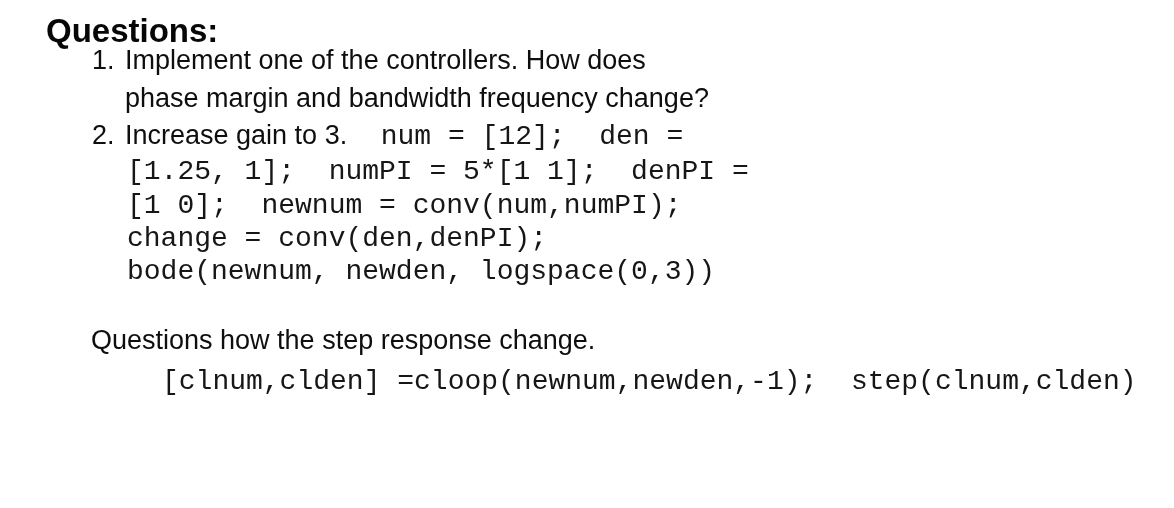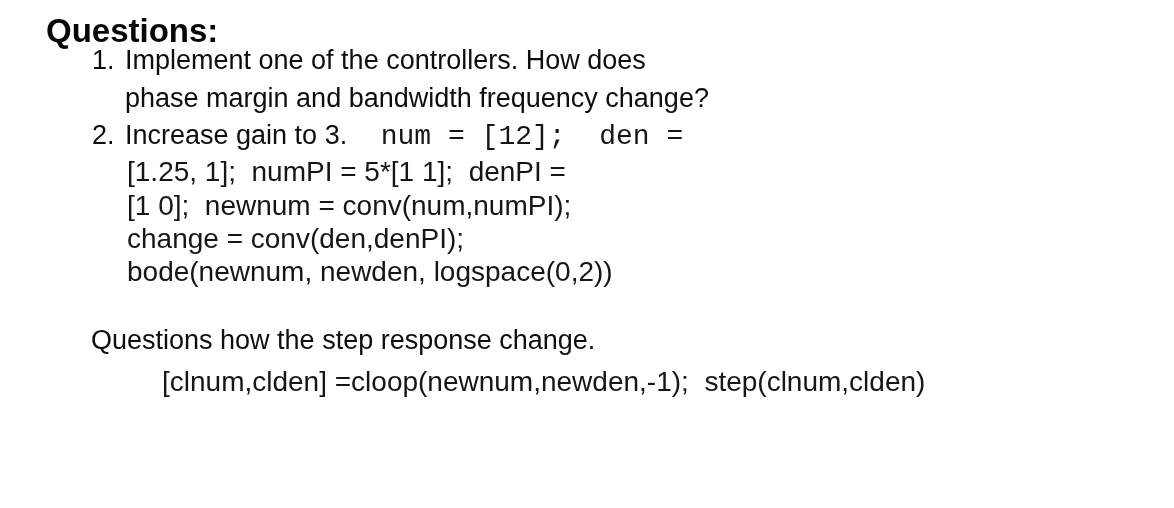--- a/index.html
+++ b/index.html
@@ -26,21 +26,21 @@
     font-size: 27px;
     color: #0e0e0e;
   }
   .heading {
     font-family: "Liberation Sans", sans-serif;
     font-size: 33px;
     font-weight: bold;
     color: #070707;
   }
   .mono {
-    font-family: Liberation Sans, sans-serif;
+    font-family: Liberation Mono, monospace;
     font-size: 28px;
     color: #161616;
   }
   .mono-inline {
     font-family: "Liberation Mono", "DejaVu Sans Mono", monospace;
     font-size: 28px;
     color: #161616;
     white-space: pre;
   }
   .list-number {
@@ -59,19 +59,19 @@
   <div class="list-number sans" style="left:92px; top:29px;">1.</div>
   <div class="line sans" style="left:125px; top:29px;">Implement one of the controllers. How does</div>
   <div class="line sans" style="left:125px; top:67px;">phase margin and bandwidth frequency change?</div>
 
   <div class="list-number sans" style="left:92px; top:104px;">2.</div>
   <div class="line sans" style="left:125px; top:104px;"><span>Increase gain to 3.</span><span class="mono-inline">  num = [12];  den =</span></div>
 
   <div class="line mono" style="left:127px; top:140px;">[1.25, 1];  numPI = 5*[1 1];  denPI =</div>
   <div class="line mono" style="left:127px; top:174px;">[1 0];  newnum = conv(num,numPI);</div>
   <div class="line mono" style="left:127px; top:207px;">change = conv(den,denPI);</div>
-  <div class="line mono" style="left:127px; top:240px;">bode(newnum, newden, logspace(0,2))</div>
+  <div class="line mono" style="left:127px; top:240px;">bode(newnum, newden, logspace(0,3))</div>
 
   <div class="line sans" style="left:91px; top:309px;">Questions how the step response change.</div>
 
   <div class="line mono" style="left:162px; top:350px;">[clnum,clden] =cloop(newnum,newden,-1);  step(clnum,clden)</div>
 
 </div>
 
 </body></html>

